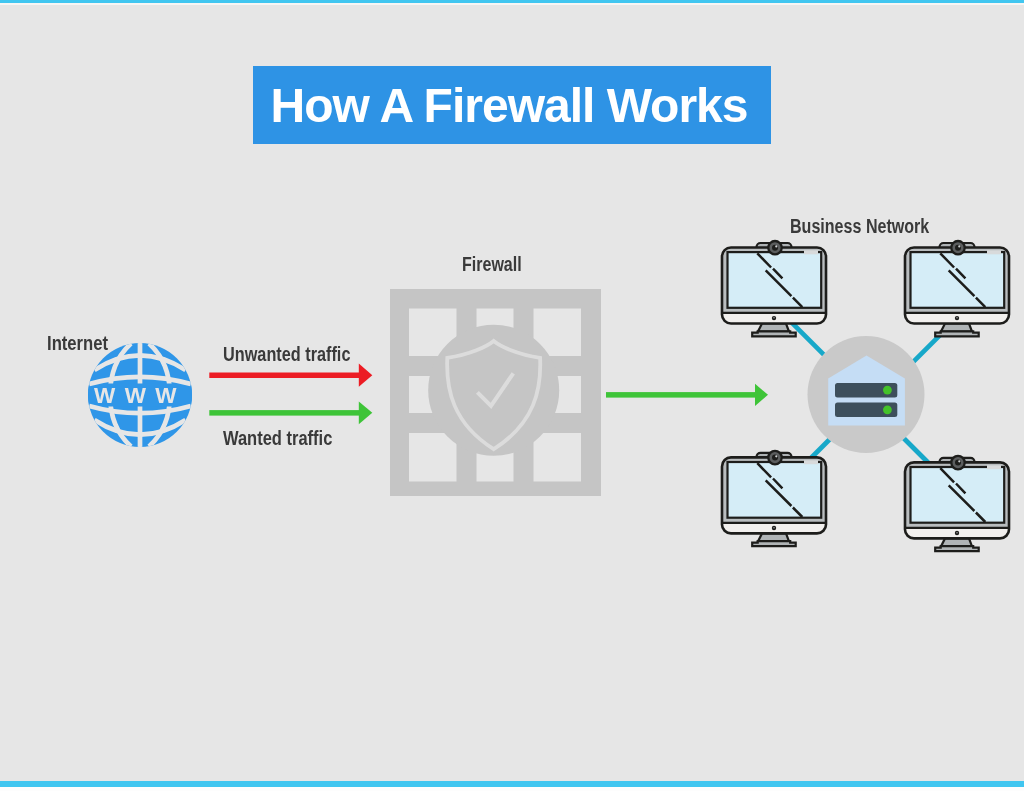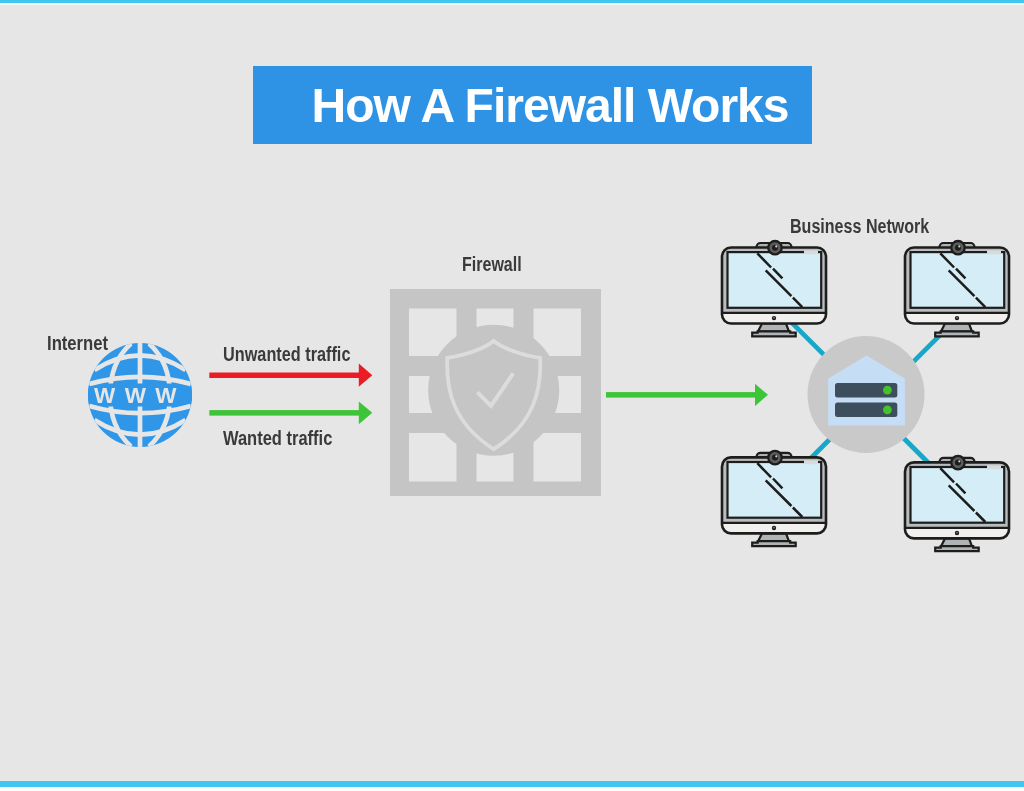--- a/index.html
+++ b/index.html
@@ -8,21 +8,21 @@
   .lbl{position:absolute;font-weight:bold;color:#3a3a3a;white-space:nowrap;transform-origin:left top;}
 </style>
 </head>
 <body>
 
   <div class="abs" style="left:0;top:0;width:1024px;height:3px;background:#41c6f0;"></div>
   <div class="abs" style="left:0;top:3px;width:1024px;height:1.5px;background:#f7f6f4;"></div>
   <div class="abs" style="left:0;top:781px;width:1024px;height:6px;background:#41c6f0;"></div>
   <div class="abs" style="left:0;top:787px;width:1024px;height:4px;background:#fdfdfd;"></div>
 
-  <div class="abs" style="left:253px;top:66px;width:518px;height:78px;background:#2e93e5;padding-left:41px;">
+  <div class="abs" style="left:253px;top:66px;width:518px;height:78px;background:#2e93e5;">
     <div style="width:518px;height:78px;display:flex;align-items:center;justify-content:center;transform:translateX(-3px);color:#fff;font-weight:bold;font-size:48px;letter-spacing:-1px;">How A Firewall Works</div>
   </div>
 
   <div class="lbl" id="t-internet" style="left:46.6px;top:333.3px;font-size:20.3px;line-height:20px;transform:scaleX(0.821);">Internet</div>
   <div class="lbl" id="t-unwanted" style="left:222.6px;top:344px;font-size:20.3px;line-height:20px;transform:scaleX(0.802);">Unwanted traffic</div>
   <div class="lbl" id="t-wanted" style="left:222.6px;top:428.3px;font-size:20.3px;line-height:20px;transform:scaleX(0.813);">Wanted traffic</div>
   <div class="lbl" id="t-firewall" style="left:462.3px;top:253.8px;font-size:20.3px;line-height:20px;transform:scaleX(0.79);">Firewall</div>
   <div class="lbl" id="t-business" style="left:789.8px;top:215.6px;font-size:20.3px;line-height:20px;transform:scaleX(0.792);">Business Network</div>
 
   <svg class="abs" style="left:0;top:0;" width="1024" height="791" viewBox="0 0 1024 791">

